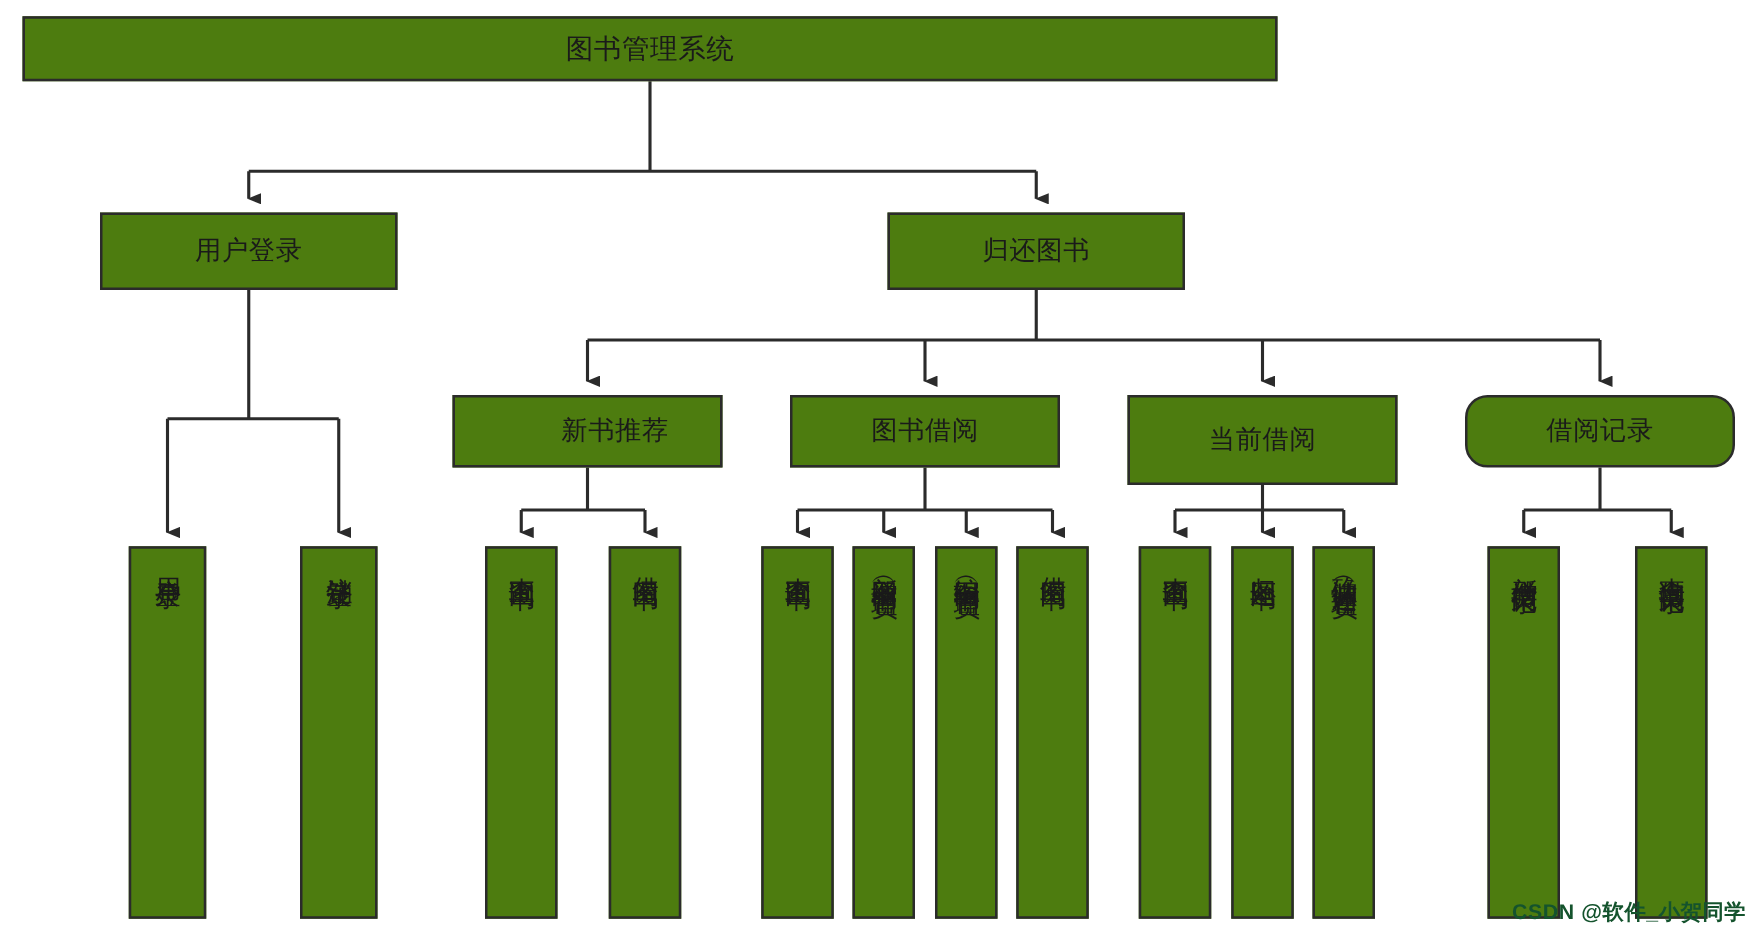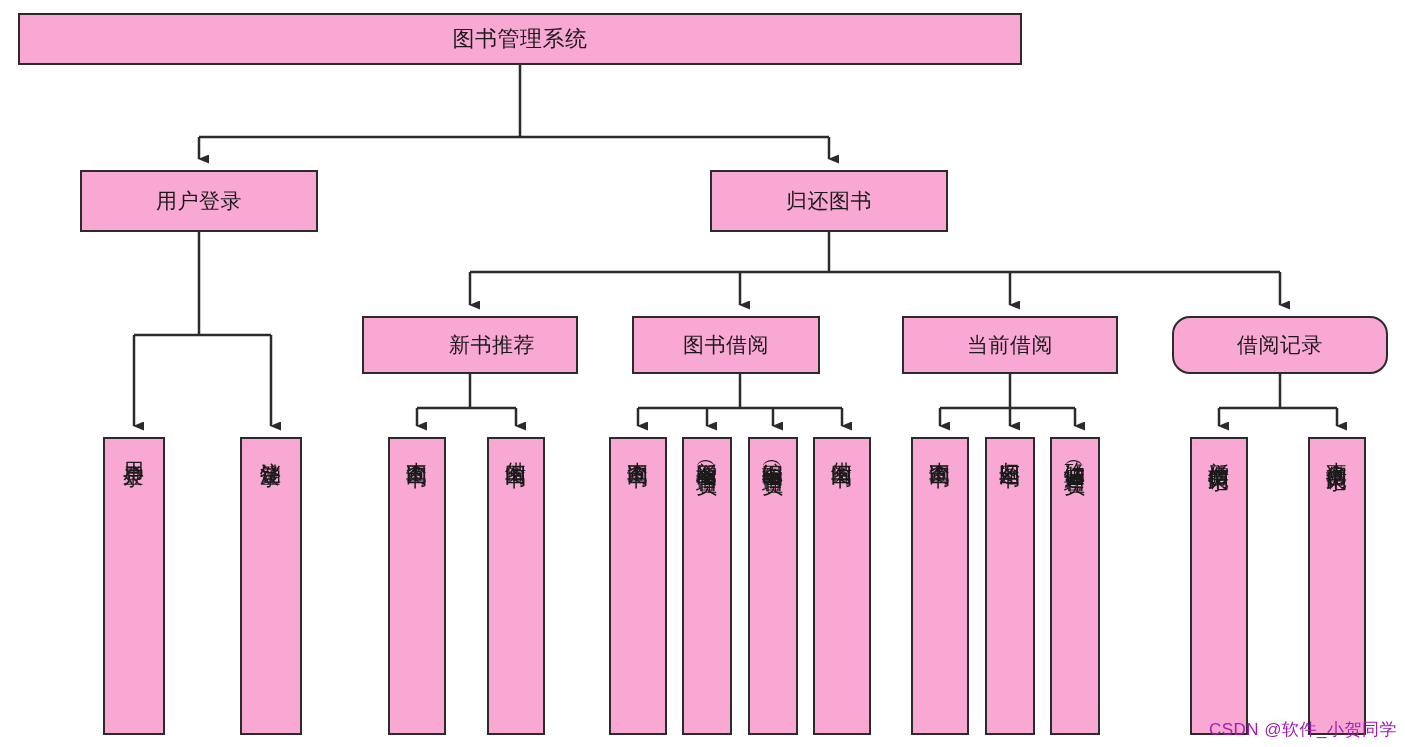--- a/index.html
+++ b/index.html
@@ -22,21 +22,21 @@
     left: 0;
     top: 0;
     width: 1405px;
     height: 747px;
     pointer-events: none;
   }
   .node {
     position: absolute;
     box-sizing: border-box;
     border: 2px solid #2b2b2b;
-    background: #f9a8d4;
+    background: #4d7c0f;
     display: flex;
     align-items: center;
     justify-content: center;
     color: #1a1a1a;
   }
   .node .label {
     line-height: 1.22;
     text-align: center;
     white-space: pre;
   }
@@ -57,23 +57,24 @@
     line-height: 1.0;
   }
   .node.title .label {
     font-size: 22px;
   }
   #watermark {
     position: absolute;
     right: 8px;
     bottom: 6px;
     font-size: 17px;
-    color: #a21caf;
+    color: #14532d;
     letter-spacing: 0.5px;
     white-space: nowrap;
+    font-weight: bold;
   }
 </style>
 </head>
 <body>
 
 <div id="canvas">
 
   <svg id="edges">
     <defs>
       <marker id="arrowhead" markerWidth="9" markerHeight="11" refX="4.5" refY="10" orient="auto" markerUnits="userSpaceOnUse">
@@ -123,24 +124,24 @@
       </div>
       <div class="node horiz" style="left: 80px; top: 170px; width: 238px; height: 62px;">
         <span class="label">用户登录</span>
       </div>
       <div class="node horiz" style="left: 710px; top: 170px; width: 238px; height: 62px;">
         <span class="label">归还图书</span>
       </div>
       <div class="node horiz" style="left: 362px; top: 316px; width: 216px; height: 58px; padding-left: 44px;">
         <span class="label">新书推荐</span>
       </div>
-      <div class="node horiz" style="left: 632px; top: 316px; width: 188px; height: 58px;">
+      <div class="node horiz" style="left: 632px; top: 316px; width: 216px; height: 58px;">
         <span class="label">图书借阅</span>
       </div>
-      <div class="node horiz" style="left: 902px; top: 316px; width: 216px; height: 58px;">
+      <div class="node horiz" style="left: 902px; top: 316px; width: 216px; height: 72px;">
         <span class="label">当前借阅</span>
       </div>
       <div class="node horiz" style="left: 1172px; top: 316px; width: 216px; height: 58px; border-radius: 18px;">
         <span class="label">借阅记录</span>
       </div>
       <div class="node vert" style="left: 103px; top: 437px; width: 62px; height: 298px;">
         <span class="label">用户登录</span>
       </div>
       <div class="node vert" style="left: 240px; top: 437px; width: 62px; height: 298px;">
         <span class="label">注销登录</span>

